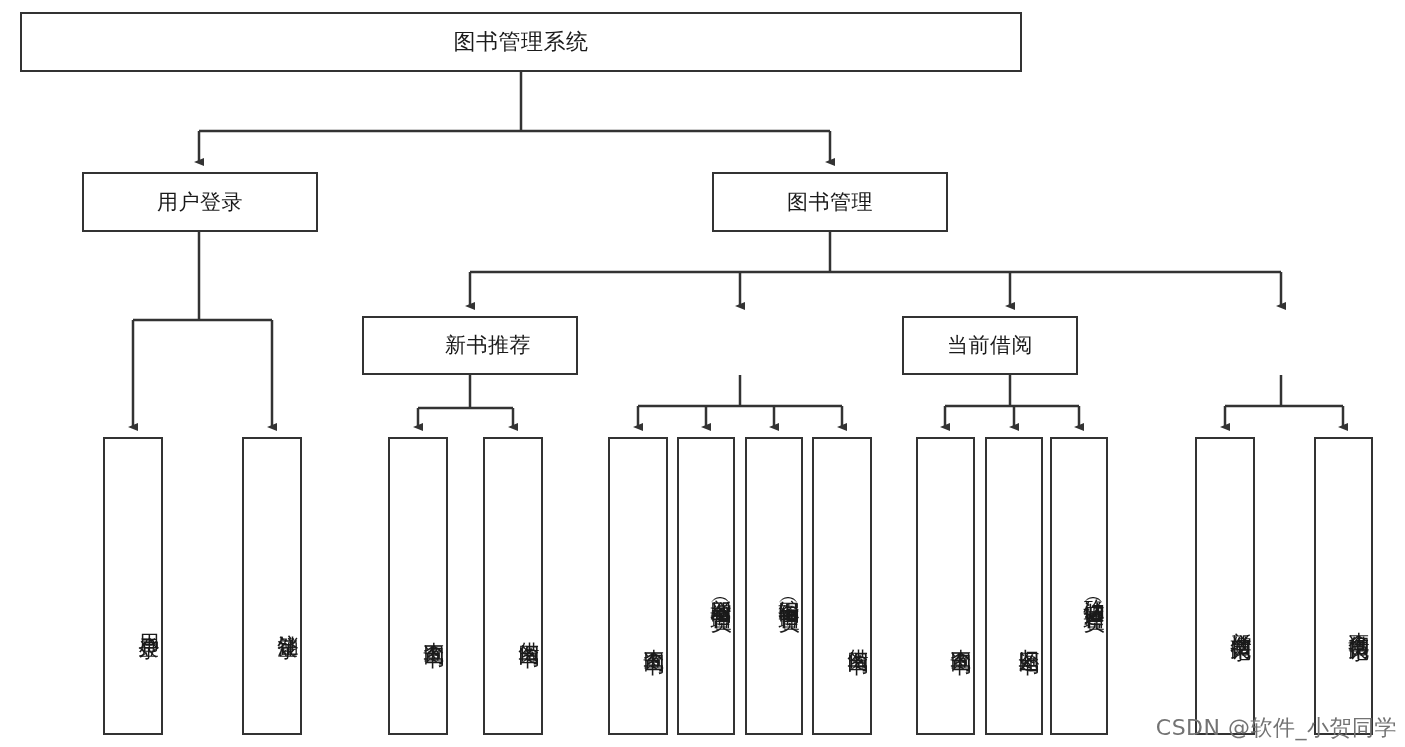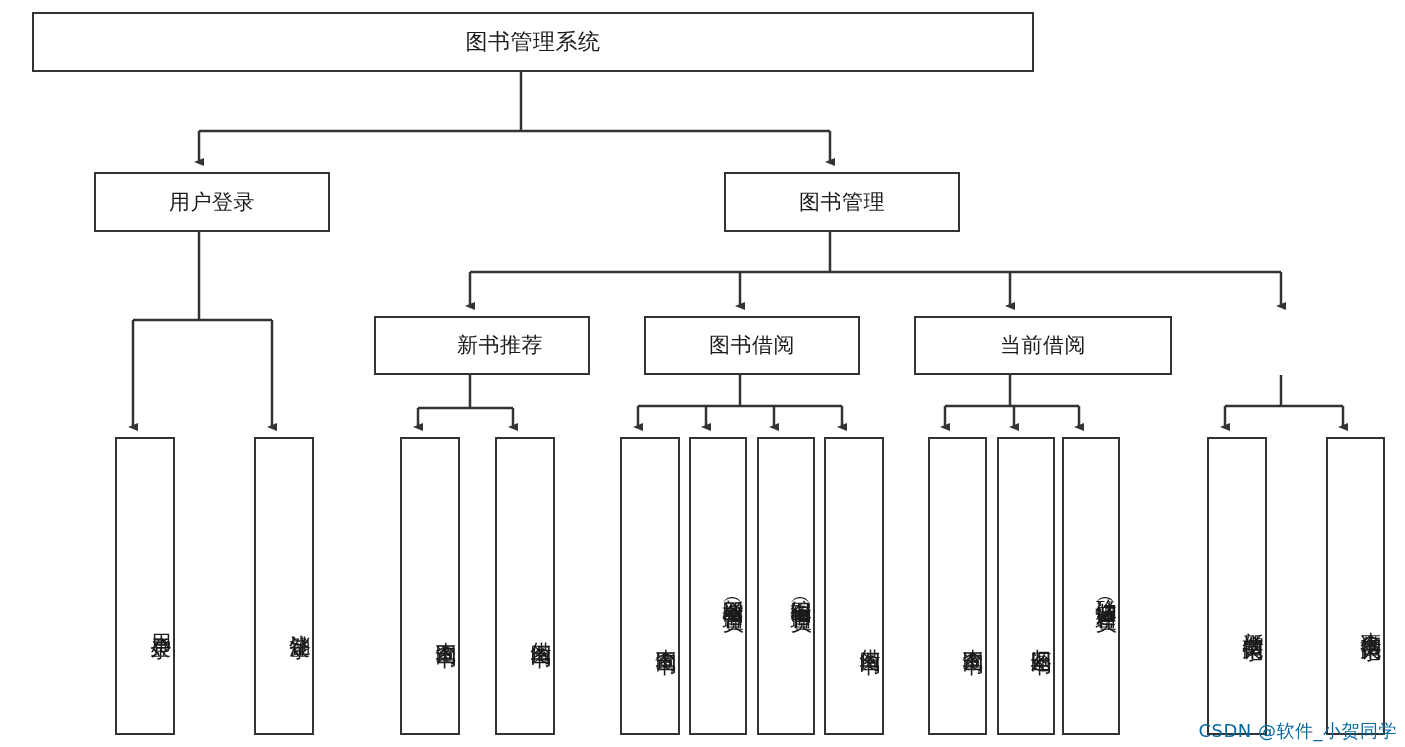--- a/index.html
+++ b/index.html
@@ -20,21 +20,20 @@
   .node {
     position: absolute;
     box-sizing: border-box;
     border: 2px solid #333333;
     background: #ffffff;
     color: #1a1a1a;
     display: flex;
     align-items: center;
     justify-content: center;
     line-height: 1.18;
-    margin-left: 12px;
   }
   .node.horiz {
     font-size: 21px;
     letter-spacing: 0.5px;
   }
   .node.vert {
     writing-mode: vertical-rl;
     text-orientation: upright;
     font-size: 21px;
     align-items: flex-start;
@@ -54,22 +53,22 @@
     left: 0;
     top: 0;
     width: 1405px;
     height: 747px;
     pointer-events: none;
   }
   .watermark {
     position: absolute;
     right: 8px;
     bottom: 4px;
-    font-size: 18px;
-    color: #0369a1;
+    font-size: 22px;
+    color: #737373;
     white-space: nowrap;
     letter-spacing: 0.5px;
   }
 </style>
 </head>
 <body>
 
 <div id="canvas">
 
   <svg id="edges" viewBox="0 0 1405 747">
@@ -121,22 +120,21 @@
       <path d="M1343,406 L1343,427" marker-end="url(#arr)"></path>
     </g>
   </svg>
 
   <div class="node horiz root" style="left:20px; top:12px; width:1002px; height:60px;">图书管理系统</div>
 
   <div class="node horiz" style="left:82px; top:172px; width:236px; height:60px;">用户登录</div>
   <div class="node horiz" style="left:712px; top:172px; width:236px; height:60px;">图书管理</div>
 
   <div class="node horiz" style="left:362px; top:316px; width:216px; height:59px;padding-left:36px;">新书推荐</div>
-  <div class="node horiz" style="left:632px; top:316px; width:216px; height:59px;">图书借阅</div>
-  <div class="node horiz" style="left:902px; top:316px; width:258px; height:59px;">当前借阅</div>
+  <div class="node horiz" style="left:902px; top:316px; width:176px; height:59px;">当前借阅</div>
 
   <div class="node vert pad-mid" style="left:103px; top:437px; width:60px; height:298px;">用户登录</div>
   <div class="node vert pad-mid" style="left:242px; top:437px; width:60px; height:298px;">注销登录</div>
 
   <div class="node vert pad-big" style="left:388px; top:437px; width:60px; height:298px;">查询图书</div>
   <div class="node vert pad-big" style="left:483px; top:437px; width:60px; height:298px;">借阅图书</div>
 
   <div class="node vert pad-xl" style="left:608px; top:437px; width:60px; height:298px;">查询图书</div>
   <div class="node vert" style="left:677px; top:437px; width:58px; height:298px;">新增图书（管理员）</div>
   <div class="node vert" style="left:745px; top:437px; width:58px; height:298px;">编辑图书（管理员）</div>

